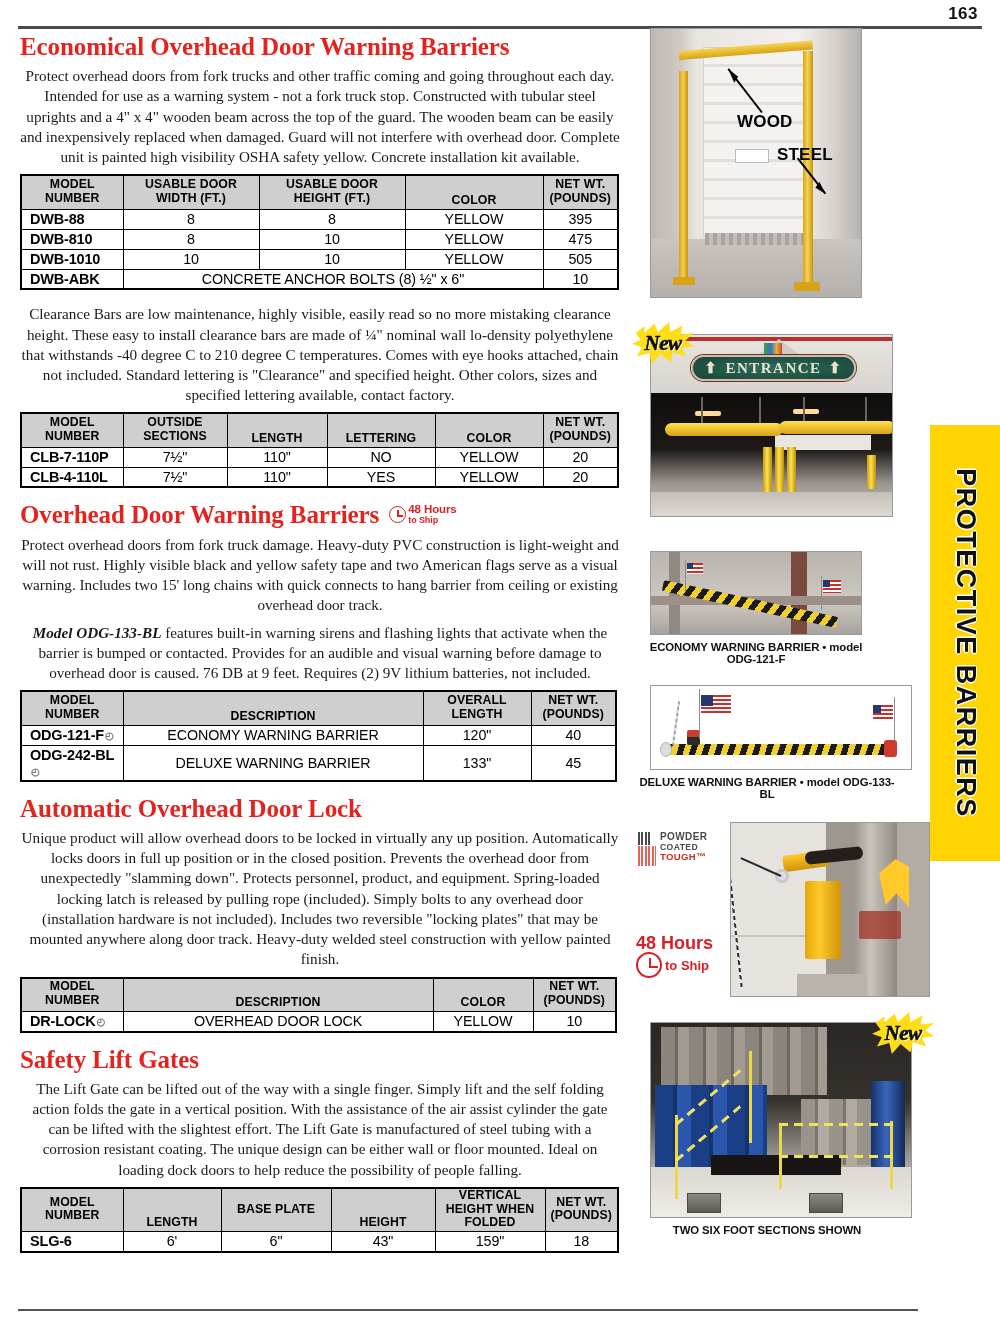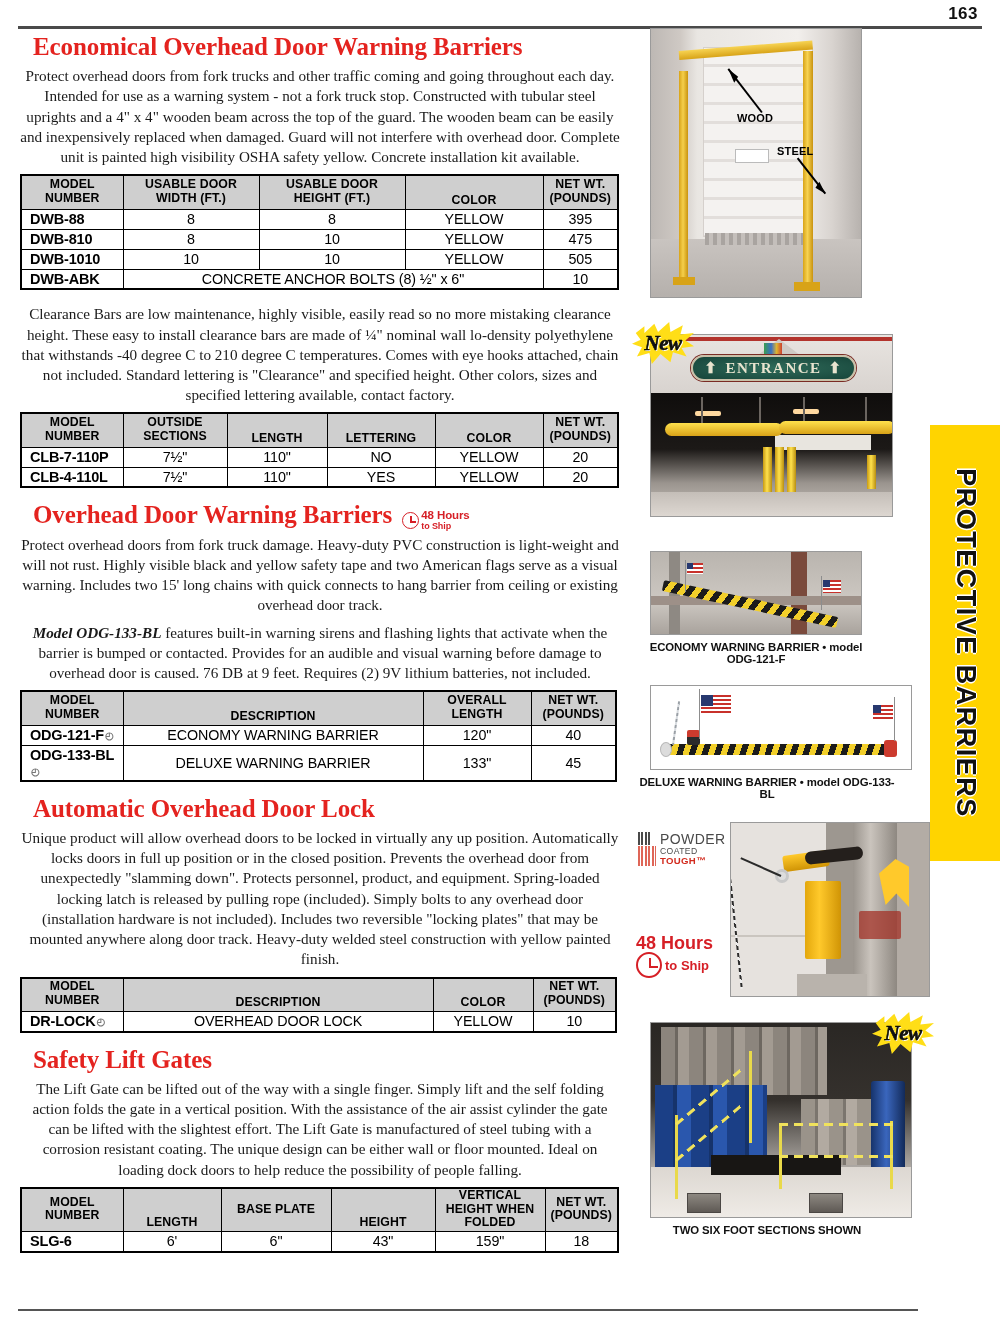--- a/index.html
+++ b/index.html
@@ -45,21 +45,21 @@
 
   
   h2.sect-title {
     font-family: "Liberation Serif", serif;
     font-weight: bold;
     font-size: 25px;
     color: #e4231f;
     letter-spacing: -0.1px;
     margin-bottom: 6px;
     line-height: 1.05;
-    display: flex; align-items: flex-end; gap: 10px; margin-left: 13px;
+    display: flex; align-items: flex-start; gap: 10px;
   }
   .sect-title .t { display: inline-block; }
 
   p.body-txt {
     font-size: 15.2px;
     line-height: 1.33;
     color: #1a1a1a;
     margin-bottom: 7px;
     text-align: center;
   }
@@ -188,21 +188,21 @@
   .pd-post-r { position:absolute; left:152px; top:22px; width:10px; height:236px;
       background: linear-gradient(90deg,#d8a318,#f7d352 45%,#c9930f); }
   .pd-beam { position:absolute; left:28px; top:22px; width:134px; height:9px;
       background: linear-gradient(180deg,#f7d352,#d8a318); transform: rotate(-4.5deg); transform-origin: left center;}
   .pd-foot-l { position:absolute; left:22px; bottom:12px; width:22px; height:8px; background:#d8a318; }
   .pd-foot-r { position:absolute; left:143px; bottom:6px; width:26px; height:9px; background:#d8a318; }
   .pd-white-lbl { position:absolute; left:84px; top:120px; width:34px; height:14px;
       background:#fff; border:1px solid #bbb; }
   .pd-lbl {
       position:absolute; font-family:"Liberation Sans", sans-serif;
-      font-weight:bold; font-size:11px; color:#000; letter-spacing:.2px; }
+      font-weight:bold; font-size:17px; color:#000; letter-spacing:.2px; }
   .pd-lbl-wood { left:86px; top:83px; }
   .pd-lbl-steel { left:126px; top:116px; }
   .arrow-svg { position:absolute; left:0; top:0; width:100%; height:100%; pointer-events:none; }
 
   
   .new-badge {
     position: absolute;
     width: 62px; height: 42px;
     z-index: 6;
   }
@@ -309,22 +309,22 @@
   .powder .bars::before {
     content:""; position:absolute; left:0; top:0; width:12px; height:13px;
     background: repeating-linear-gradient(90deg,#4a4a4a 0 2px,#ffffff 2px 3.4px);
   }
   .powder .bars::after {
     content:""; position:absolute; left:0; top:14px; width:18px; height:20px;
     background: repeating-linear-gradient(90deg,#d94b3a 0 2px,#ffffff 2px 3.4px);
     opacity:.85;
   }
   .powder .ptxt { line-height: 1.05; }
-  .powder .p1 { font-size: 14px; font-weight: normal; color:#4a4a4a; letter-spacing:.4px; display:block; }
-  .powder .p2 { font-size: 8.6px; font-weight: normal; color:#4a4a4a; letter-spacing:.4px; display:block; }
+  .powder .p1 { font-size: 10px; font-weight: bold; color:#4a4a4a; letter-spacing:.4px; display:block; }
+  .powder .p2 { font-size: 8.6px; font-weight: bold; color:#4a4a4a; letter-spacing:.4px; display:block; }
   .powder .p3 { font-size: 9.6px; font-weight: bold; color:#d22b1e; letter-spacing:.3px; display:block; }
 
   
   #photo-lock { width: 200px; height: 175px; position:absolute; left:94px; top:0; }
   .pl-bg { position:absolute; inset:0; background: linear-gradient(90deg,#e6e2de 0 48%,#9d9790 48% 66%,#b3aca5 66% 100%); }
   .pl-wallseam { position:absolute; left:0; top:112px; width:96px; height:2px; background:#cac5bf; }
   .pl-track { position:absolute; left:122px; top:0; width:44px; height:100%; background: linear-gradient(90deg,#9a948d,#cac4bd 40%,#8e8881); }
   .pl-red { position:absolute; left:128px; top:88px; width:42px; height:28px; background:#a33227; opacity:.75; border-radius:2px;}
   .pl-body { position:absolute; left:74px; top:58px; width:36px; height:78px; background: linear-gradient(90deg,#e3a70c,#ffc92b 40%,#d09405); border-radius:2px;}
   .pl-arm { position:absolute; left:52px; top:30px; width:46px; height:16px; background: linear-gradient(180deg,#ffc92b,#d09405); border-radius:3px; transform: rotate(-8deg);}
@@ -518,21 +518,21 @@
           </tr>
         </thead>
         <tbody>
           <tr>
             <td class="model"><span>ODG-121-F</span><span class="clock-sym">◴</span></td>
             <td>ECONOMY WARNING BARRIER</td>
             <td>120"</td>
             <td>40</td>
           </tr>
           <tr>
-            <td class="model"><span>ODG-133-BL</span><span class="clock-sym">◴</span></td>
+            <td class="model"><span>ODG-242-BL</span><span class="clock-sym">◴</span></td>
             <td>DELUXE WARNING BARRIER</td>
             <td>133"</td>
             <td>45</td>
           </tr>
         </tbody>
       </table>
     </div>
 
     <div style="margin-top:14px">
       <h2 class="sect-title">

